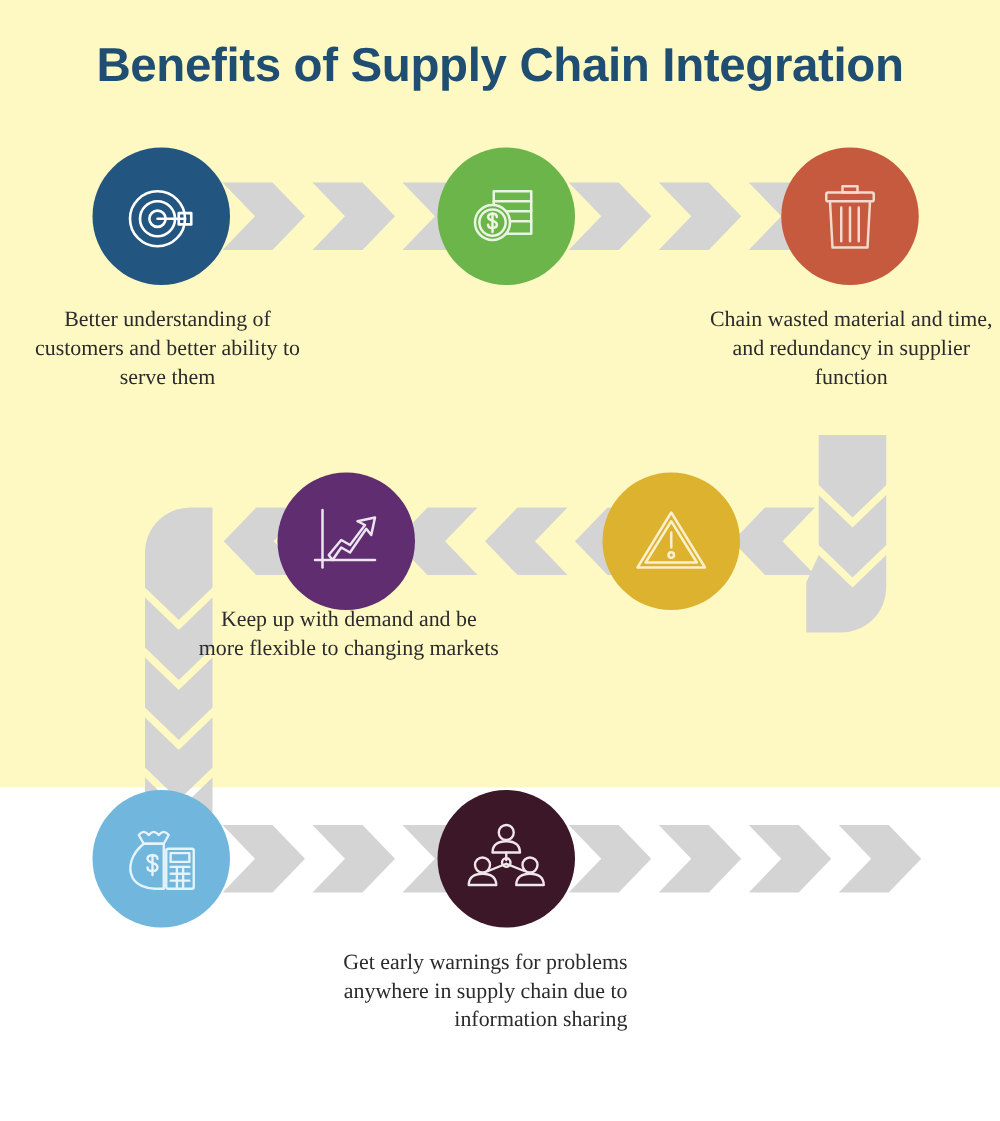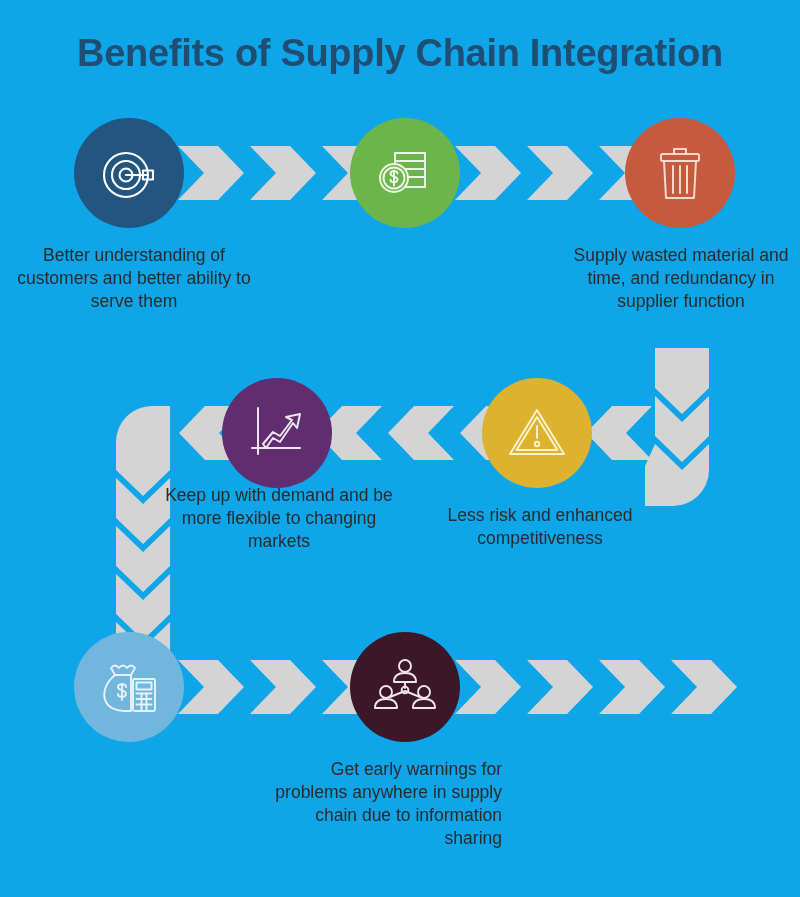--- a/index.html
+++ b/index.html
@@ -12,22 +12,22 @@
     height: 897px;
     font-family: "Liberation Sans", "DejaVu Sans", sans-serif;
     position: relative;
     overflow: hidden;
     color: #333;
   }
 
   #page {
     position: relative;
     width: 800px;
-    height: 897px;
-    background: #0ea5e9;
+    height: 630px;
+    background: #fef9c3;
   }
 
   
   .title {
     position: absolute;
     left: 0;
     top: 32px;
     width: 800px;
     text-align: center;
     font-size: 38px;
@@ -62,21 +62,21 @@
   }
   .circle svg { display:block; }
 
   .caption {
     position: absolute;
     z-index: 4;
     text-align: center;
     font-size: 17.5px;
     line-height: 1.32;
     color: #2b2b2b;
-    font-family: Liberation Sans, sans-serif;
+    font-family: Liberation Serif, serif;
   }
 
   
   #node-1 { left: 74px;  top: 118px; }
   #node-2 { left: 350px; top: 118px; }
   #node-3 { left: 625px; top: 118px; }
   #cap-1 { left: 14px;  top: 244px; width: 240px; }
   #cap-2 { left: 292px; top: 244px; width: 226px; }
   #cap-3 { left: 566px; top: 244px; width: 230px; }
 
@@ -203,21 +203,21 @@
       <span>
         <svg width="58" height="62" viewBox="0 0 58 62" fill="none" stroke="#f3d9ce" stroke-width="2" stroke-linecap="round" stroke-linejoin="round">
           <path d="M23 7 L35 7 L35 12 L23 12 Z"></path>
           <rect x="10" y="12" width="38" height="7" rx="1.5"></rect>
           <path d="M13 19 L15 56 L43 56 L45 19"></path>
           <path d="M22 24 L22 51 M29 24 L29 51 M36 24 L36 51"></path>
         </svg>
       </span>
     </div>
   </div>
-  <div class="caption" id="cap-3">Supply wasted material and time, and redundancy in supplier function</div>
+  <div class="caption" id="cap-3">Chain wasted material and time, and redundancy in supplier function</div>
 
   <div class="node" id="node-4">
     <div class="circle" style="background:#5f2d70">
       <span>
         <svg width="62" height="62" viewBox="0 0 62 62" fill="none" stroke="#ece4ef" stroke-width="2" stroke-linecap="round" stroke-linejoin="round">
           <path d="M12 6 L12 52"></path>
           <path d="M6 46 L54 46"></path>
           <path d="M17 42 L27 30 L34 34 L46 18 L40 15 L54 12 L51 26 L47 21 L34 40 L27 36 L20 46 Z"></path>
         </svg>
       </span>
@@ -230,21 +230,20 @@
       <span>
         <svg width="62" height="58" viewBox="0 0 62 58" fill="none" stroke="#fbf0cd" stroke-width="2" stroke-linecap="round" stroke-linejoin="round">
           <path d="M31 6 L58 50 L4 50 Z"></path>
           <path d="M31 13 L51.5 46 L10.5 46 Z"></path>
           <path d="M31 22 L31 34"></path>
           <circle cx="31" cy="40" r="2.2"></circle>
         </svg>
       </span>
     </div>
   </div>
-  <div class="caption" id="cap-5">Less risk and enhanced competitiveness</div>
 
   <div class="node" id="node-6">
     <div class="circle" style="background:#70b6dd">
       <span>
         <svg width="64" height="62" viewBox="0 0 64 62" fill="none" stroke="#e6f3fb" stroke-width="1.9" stroke-linecap="round" stroke-linejoin="round">
           <path d="M14 12 Q18 7 22 12 Q26 7 30 12 Q34 7 38 12 L34 19 L18 19 Z"></path>
           <path d="M18 19 C8 27 5 38 9 46 C12 52 20 55 27 55 L34 55 L34 19 Z"></path>
           <path d="M25 28 L25 44"></path>
           <path d="M29 31 C29 29 27.2 28.2 25 28.2 C22.8 28.2 21 29.1 21 31 C21 35 29 33.6 29 37.8 C29 39.8 27.2 40.8 25 40.8 C22.8 40.8 21 39.8 21 37.9"></path>
           <rect x="36" y="23" width="22" height="32" rx="1.5"></rect>

